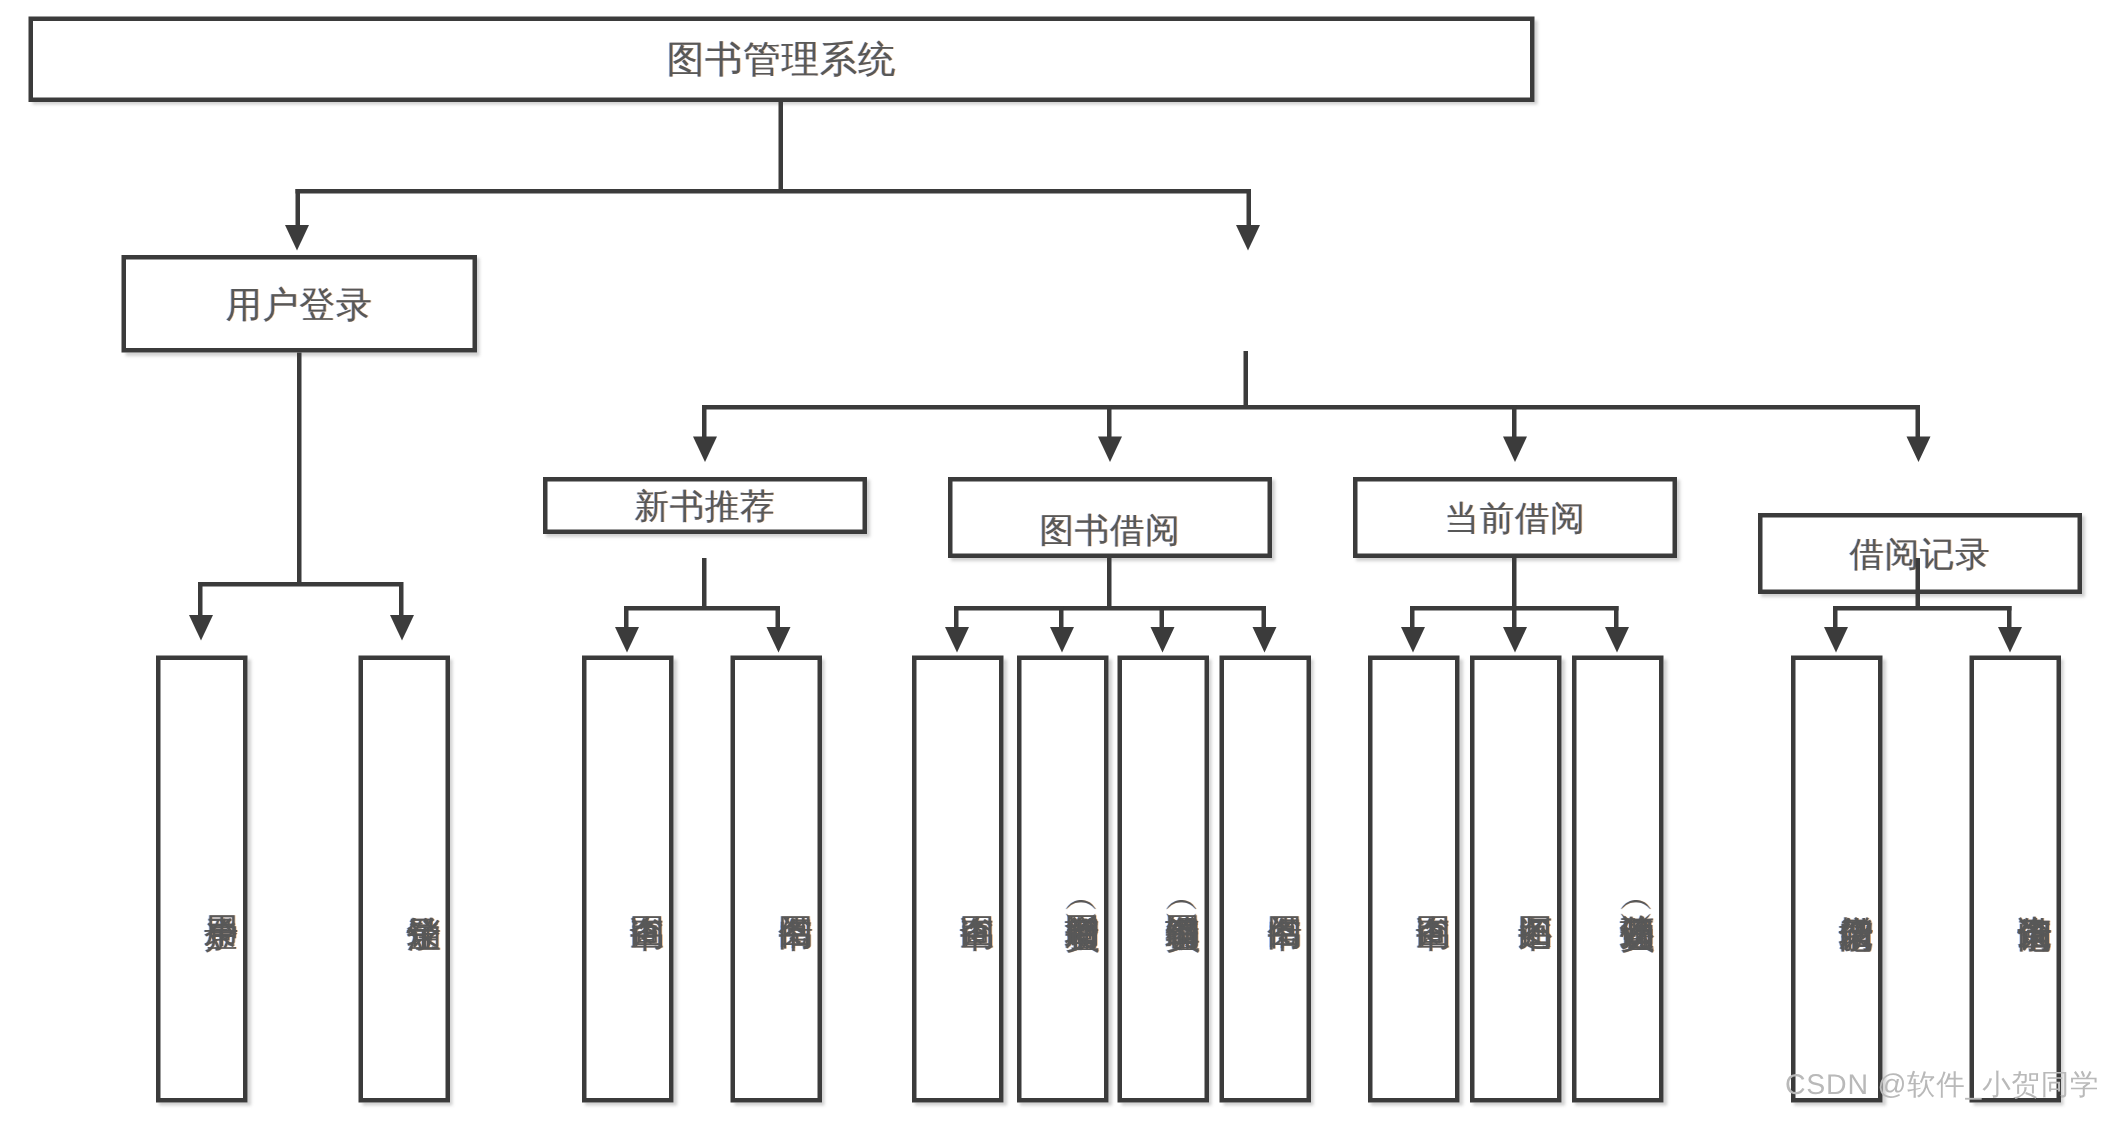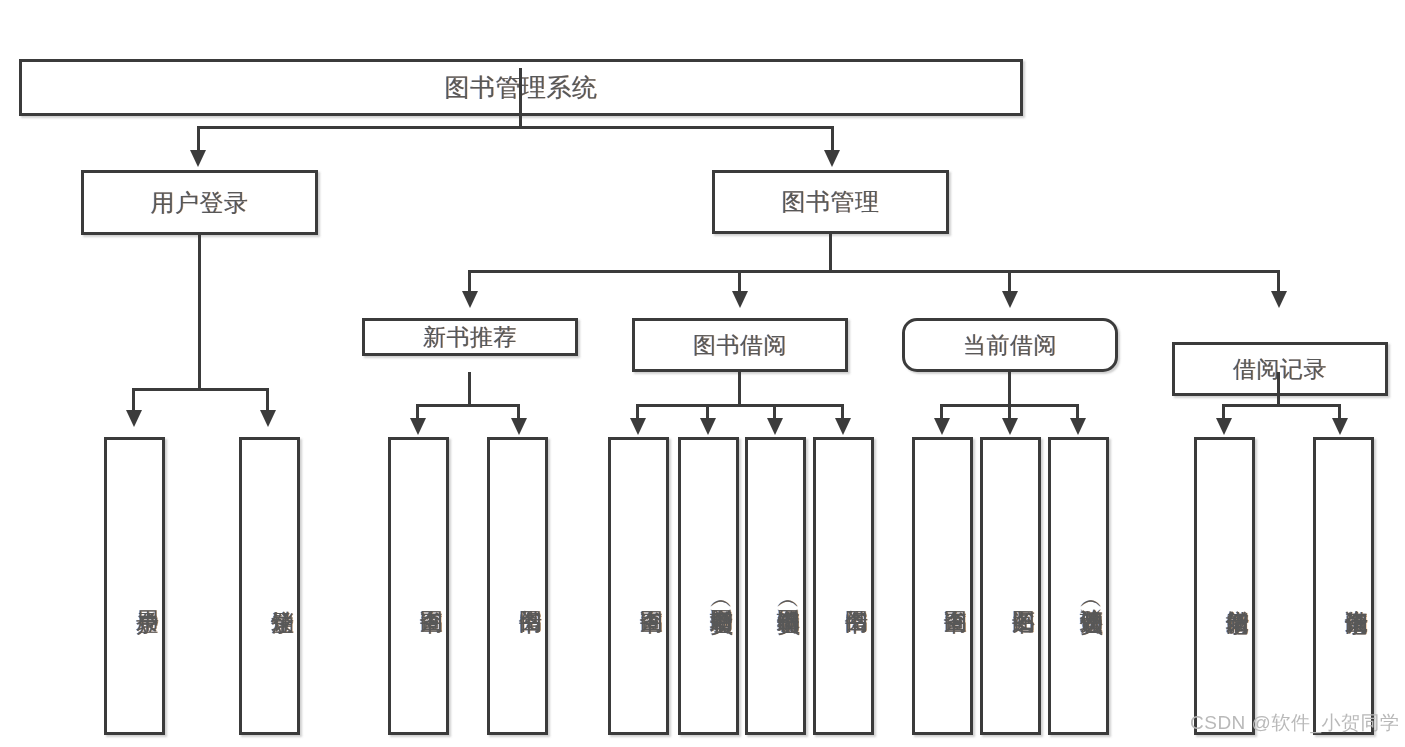--- a/index.html
+++ b/index.html
@@ -26,21 +26,21 @@
     border: 3px solid #3b3b3b;
     box-shadow: 2px 2px 2px rgba(150,150,150,0.45);
     display: flex;
     align-items: center;
     justify-content: center;
     color: #585858;
     text-shadow: 0.5px 0 0 rgba(210,140,70,0.55), -0.5px 0 0 rgba(90,130,210,0.5);
     letter-spacing: 0.5px;
   }
 
-  .node.root     { font-size: 25px; margin-top: 48px; }
+  .node.root     { font-size: 25px; }
   .node.level2   { font-size: 24px; }
   .node.level3   { font-size: 23px; }
 
   
   .node.leaf {
     font-size: 23px;
     writing-mode: vertical-rl;
     text-orientation: upright;
     align-items: flex-start;
     justify-content: center;
@@ -91,23 +91,20 @@
   <div class="vline" style="left:197px; top:126px; width:3px; height:27px;"></div>
   <div class="arrow" style="left:190px; top:150px;"></div>
 
   <div class="vline" style="left:831px; top:126px; width:3px; height:27px;"></div>
   <div class="arrow" style="left:824px; top:150px;"></div>
 
   <div class="node level2" style="left:81px; top:170px; width:237px; height:65px;">
     <span>用户登录</span>
   </div>
 
-  <div class="node level2" style="left:712px; top:170px; width:237px; height:64px;">
-    <span>图书管理</span>
-  </div>
 
   <div class="vline" style="left:198px; top:235px; width:3px; height:155px;"></div>
   <div class="hline" style="left:132px; top:388px; width:136px; height:3px;"></div>
   <div class="vline" style="left:132px; top:388px; width:3px; height:24px;"></div>
   <div class="arrow" style="left:126px; top:410px;"></div>
   <div class="vline" style="left:266px; top:388px; width:3px; height:24px;"></div>
   <div class="arrow" style="left:260px; top:410px;"></div>
 
   <div class="vline" style="left:829px; top:234px; width:3px; height:38px;"></div>
   <div class="hline" style="left:468px; top:270px; width:812px; height:3px;"></div>
@@ -120,24 +117,24 @@
 
   <div class="vline" style="left:1008px; top:270px; width:3px; height:23px;"></div>
   <div class="arrow" style="left:1002px; top:291px;"></div>
 
   <div class="vline" style="left:1277px; top:270px; width:3px; height:23px;"></div>
   <div class="arrow" style="left:1271px; top:291px;"></div>
 
   <div class="node level3" style="left:362px; top:318px; width:216px; height:38px;">
     <span>新书推荐</span>
   </div>
-  <div class="node level3" style="left:632px; top:318px; width:216px; height:54px;">
+  <div class="node level3" style="left:632px; top:318px; width:216px; height:54px;align-items:flex-end;">
     <span>图书借阅</span>
   </div>
-  <div class="node level3" style="left:902px; top:318px; width:216px; height:54px;border-radius:15px;">
+  <div class="node level3" style="left:902px; top:318px; width:216px; height:54px;">
     <span>当前借阅</span>
   </div>
   <div class="node level3" style="left:1172px; top:318px; width:216px; height:54px;margin-top:24px;">
     <span>借阅记录</span>
   </div>
 
   <div class="vline" style="left:468px; top:372px; width:3px; height:34px;"></div>
   <div class="hline" style="left:416px; top:404px; width:104px; height:3px;"></div>
   <div class="vline" style="left:416px; top:404px; width:3px; height:16px;"></div>
   <div class="arrow" style="left:410px; top:418px;"></div>

